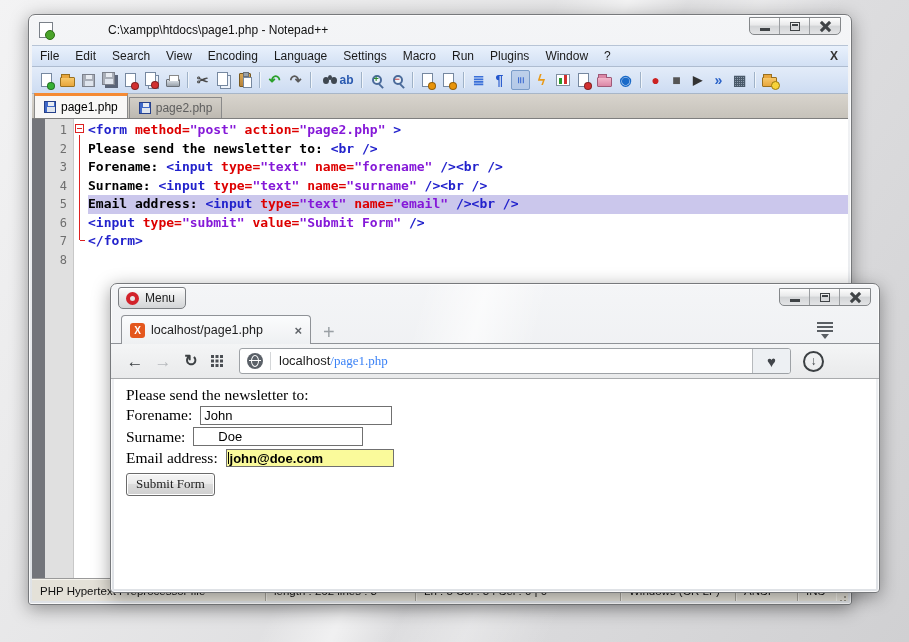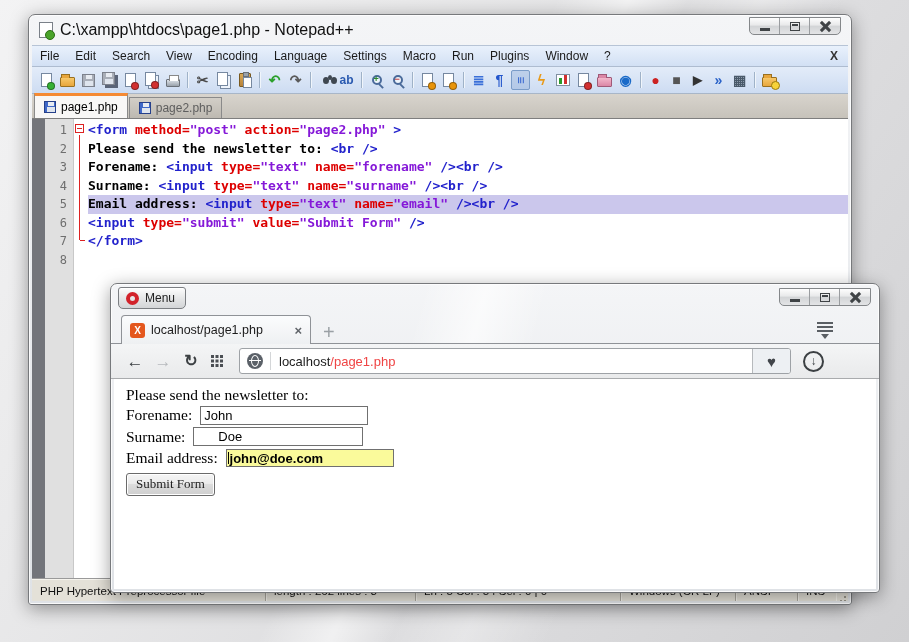--- a/index.html
+++ b/index.html
@@ -28,21 +28,21 @@
   .wc-box::before{content:"";position:absolute;left:1px;right:1px;top:1px;height:2px;background:#3f4346;}
   .wc-x{position:relative;width:11px;height:11px;}
   .wc-x::before,.wc-x::after{content:"";position:absolute;left:-1px;top:4px;width:13px;height:3px;background:#3f4346;}
   .wc-x::before{transform:rotate(45deg);} .wc-x::after{transform:rotate(-45deg);}
 
   
   #npp{left:28px;top:14px;width:824px;height:591px;}
   .npp-title{height:30px;display:flex;align-items:center;padding:0 10px;}
   .npp-appicon{width:14px;height:16px;background:#fff;border:1px solid #7a8088;position:relative;margin-right:7px;flex:0 0 auto;}
   .npp-appicon::after{content:"";position:absolute;right:-3px;bottom:-3px;width:8px;height:8px;border-radius:50%;background:#4aa32a;border:1px solid #2c6e14;}
-  .npp-title .t{font-size:16px;color:#111;white-space:nowrap;}
+  .npp-title .t{font-size:12px;color:#111;white-space:nowrap;margin-left:48px;}
   .npp-title .winctrl{margin-left:auto;margin-top:-8px;}
   .npp-menubar{height:22px;margin:0 3px;display:flex;align-items:center;
     background:linear-gradient(#e9f1fc,#d2e0f4);border-top:1px solid #b7c4d6;border-bottom:1px solid #aebcd0;font-size:12px;color:#1a1a1a;}
   .menu-item{padding:3px 8px;cursor:default;}
   .menu-close{margin-left:auto;padding:0 10px;font-weight:bold;color:#333;}
   .npp-toolbar{height:27px;margin:0 3px;display:flex;align-items:center;padding-left:4px;
     background:linear-gradient(#e3ecf9,#cddcf2);border-bottom:1px solid #a8b6c8;}
   .tool{width:19px;height:20px;display:flex;align-items:center;justify-content:center;position:relative;margin:0 1px;cursor:default;}
   .tool.pressed{background:rgba(125,160,210,.35);border:1px solid #7a9cc8;border-radius:2px;}
   .tsep{width:1px;height:16px;background:#9fb2c8;margin:0 4px;box-shadow:1px 0 0 #f0f5fb;}
@@ -129,28 +129,28 @@
   .nav-ic.reload{font-size:16px;}
   .grid9{width:12px;height:12px;margin:0 8px 0 6px;position:relative;cursor:default;}
   .grid9::before{content:"";position:absolute;width:3px;height:3px;background:#4a4e53;
     box-shadow:4.5px 0 0 #4a4e53,9px 0 0 #4a4e53,0 4.5px 0 #4a4e53,4.5px 4.5px 0 #4a4e53,9px 4.5px 0 #4a4e53,0 9px 0 #4a4e53,4.5px 9px 0 #4a4e53,9px 9px 0 #4a4e53;}
   .addr{flex:0 0 auto;width:552px;height:26px;background:#fff;border:1px solid #9ea2a6;border-radius:3px;display:flex;align-items:center;margin-left:8px;overflow:hidden;}
   .addr-fav{width:16px;height:16px;border-radius:50%;background:#5b6168;position:relative;margin:0 7px;flex:0 0 auto;}
   .addr-fav::before{content:"";position:absolute;left:4px;top:2px;width:6px;height:10px;border:1px solid #fff;border-radius:50%;}
   .addr-fav::after{content:"";position:absolute;left:2px;top:7px;width:12px;height:1px;background:#fff;}
   .addr-sep{width:1px;height:18px;background:#d4d6d8;margin-right:8px;}
   .addr-text{flex:1;font-size:13px;color:#1c1c1c;white-space:nowrap;overflow:hidden;}
-  .addr-text .path{color:#ef4444;}
+  .addr-text .path{color:#3b82f6;font-family:Liberation Serif, serif;}
   .addr-heart{width:38px;height:100%;border-left:1px solid #b6b9bc;background:#edf0f3;display:flex;align-items:center;justify-content:center;font-size:15px;color:#41454a;cursor:default;}
   .op-dl{width:21px;height:21px;border:2px solid #3c4043;border-radius:50%;display:flex;align-items:center;justify-content:center;margin-left:12px;font-size:12px;font-weight:bold;color:#3c4043;cursor:default;}
   .op-content{flex:1;margin:0 3px 3px 3px;background:#fff;padding:7px 0 0 12px;overflow:hidden;font-family:"Liberation Serif",serif;font-size:15.5px;color:#000;}
   .frow{display:flex;align-items:center;height:21px;margin-top:0.5px;}
   .frow .flabel{margin-right:4px;white-space:pre;}
   .finput{height:19px;border:1px solid #707070;background:#fff;font-family:"Liberation Sans",sans-serif;font-size:13px;display:flex;align-items:center;padding-left:3px;}
-  .frow:nth-of-type(1) .finput{width:168px;}
+  .frow:nth-of-type(1) .finput{width:192px;}
   .frow:nth-of-type(2) .finput{width:170px;padding-left:24px;}
   .frow:nth-of-type(3) .finput{width:168px;height:18px;}
   .finput.hlfield{background:var(--email-bg);position:relative;font-weight:bold;}
   .finput.hlfield::before{content:"";position:absolute;left:1px;top:2px;bottom:2px;width:1px;background:#000;}
   .submit-btn{margin-top:4px;display:inline-block;font-family:Liberation Serif, serif;font-size:13px;color:#1c1c1c;
     padding:2px 9px 3px 9px;border:1px solid #6a6a6a;border-radius:3px;
     background:linear-gradient(#f5f5f5,#ebebeb 45%,#dcdcdc 50%,#cfcfcf);box-shadow:inset 0 0 0 1px #fff;cursor:default;}
 </style>
 </head>
 <body>

